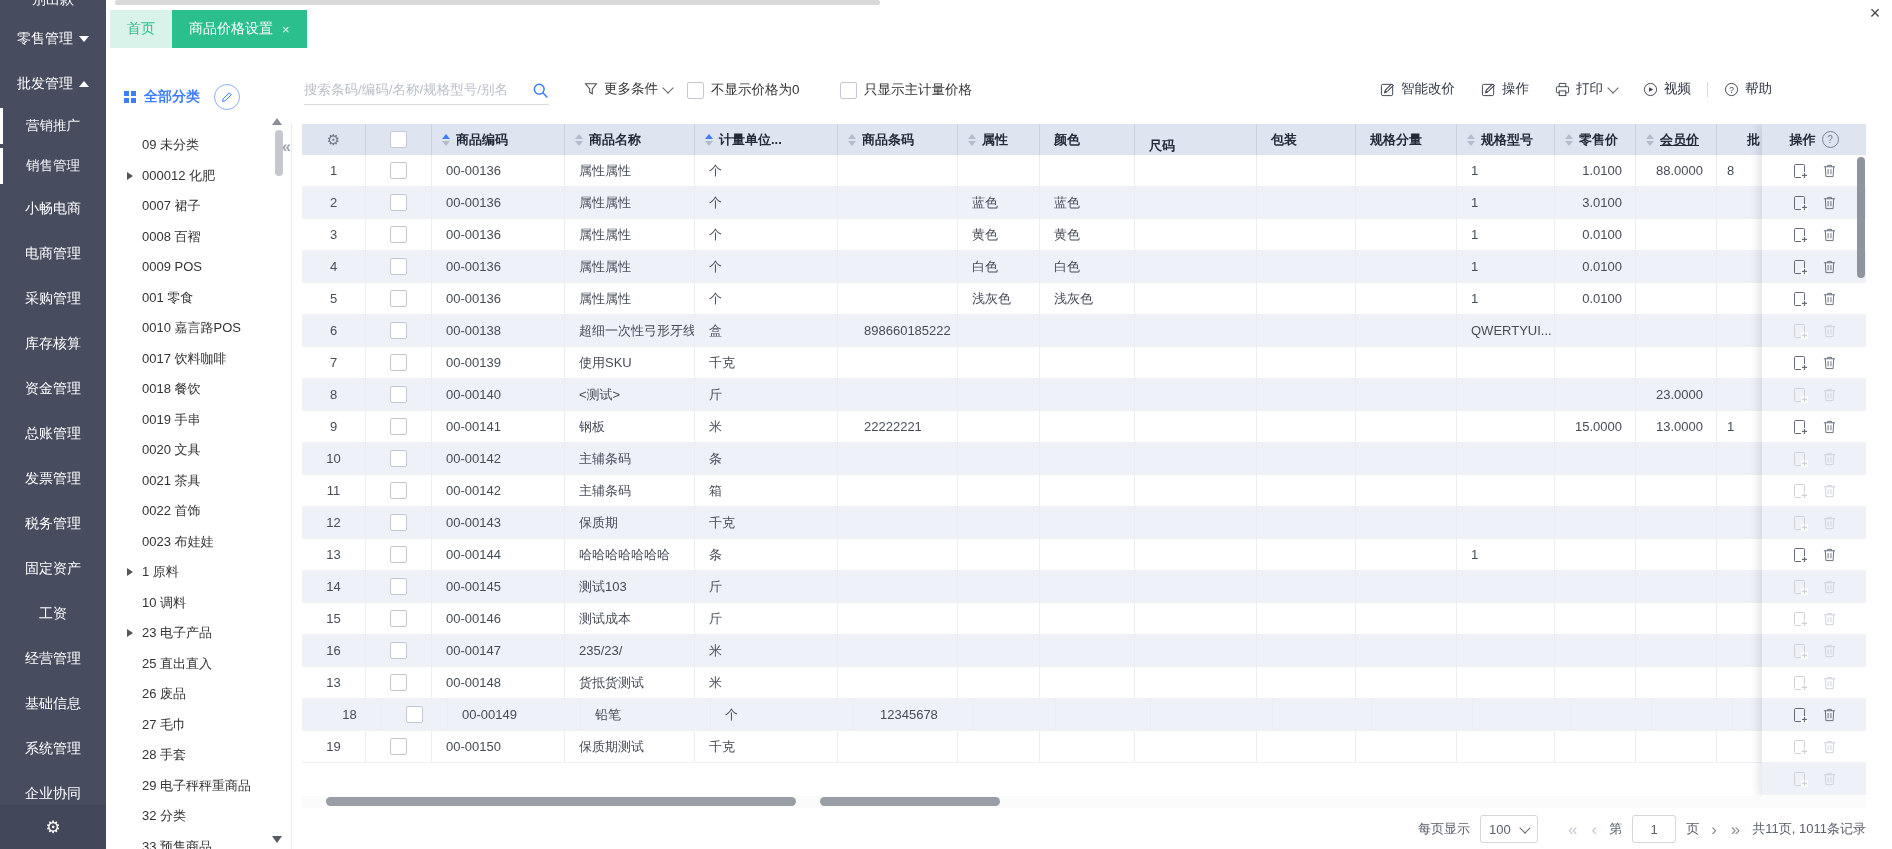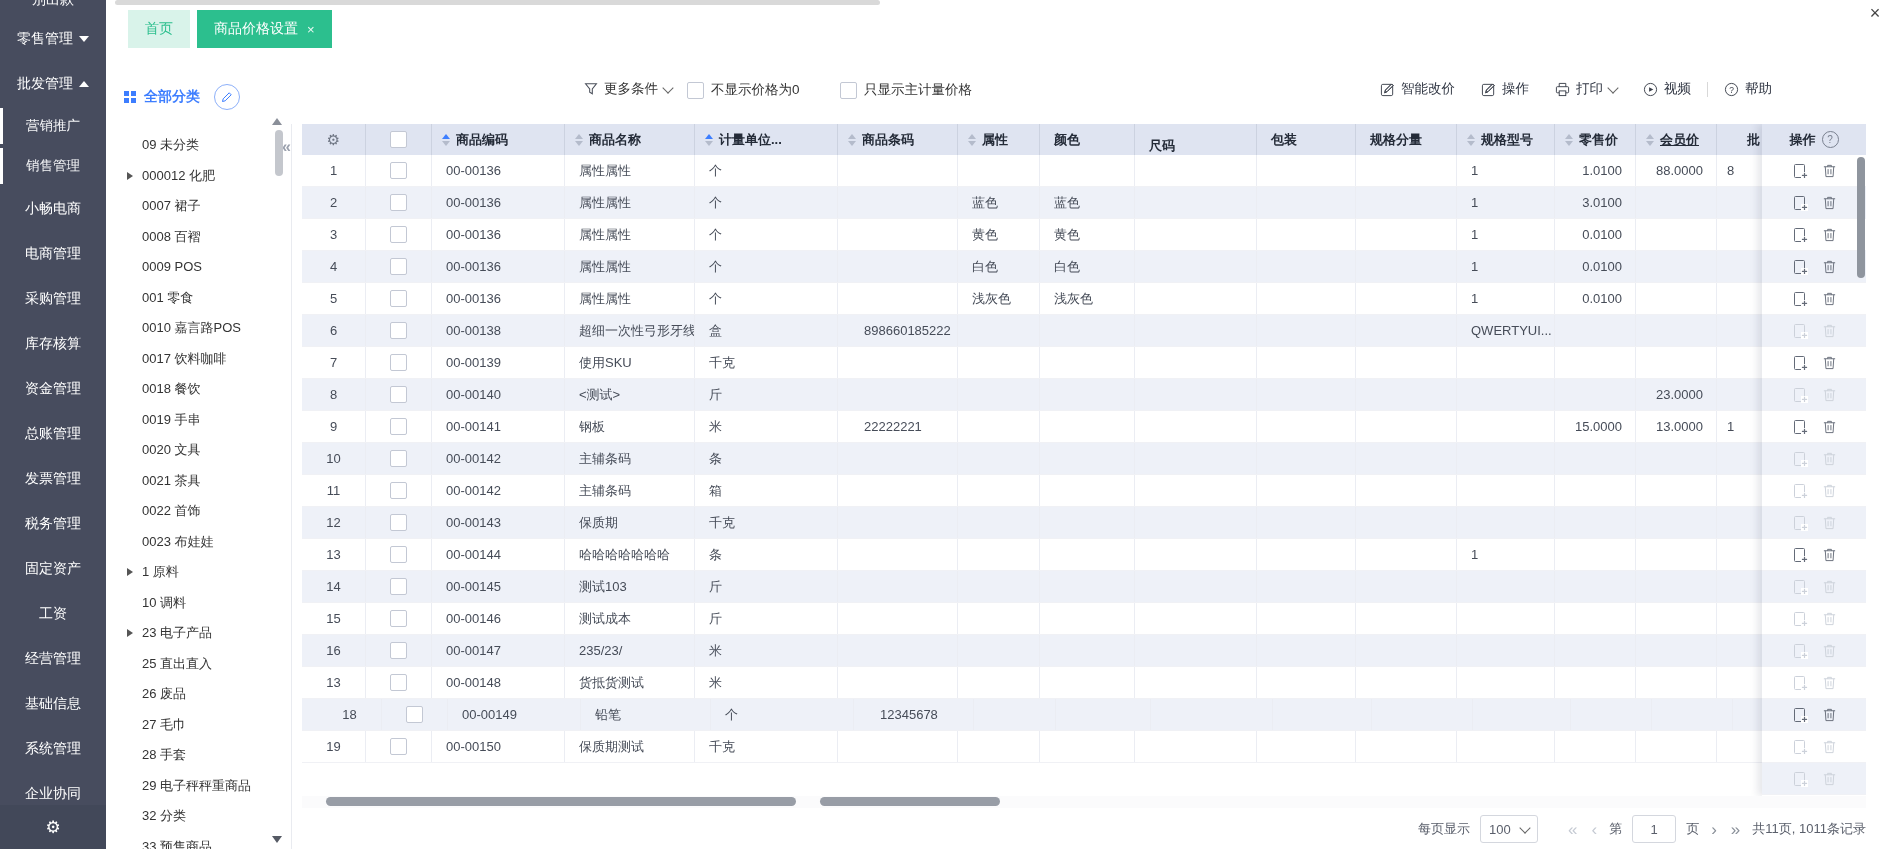--- a/index.html
+++ b/index.html
@@ -16,21 +16,21 @@
   .tri{display:inline-block;width:0;height:0;}
   .tri-down{border-left:5px solid transparent;border-right:5px solid transparent;border-top:6px solid #fff;}
   .tri-up{border-left:5px solid transparent;border-right:5px solid transparent;border-bottom:6px solid #fff;}
   .side-gear{position:absolute;bottom:0;left:0;width:106px;height:44px;background:#424859;
              display:flex;align-items:center;justify-content:center;color:#fff;font-size:17px;cursor:pointer;
              font-family:"DejaVu Sans",sans-serif;}
   
   .topbar-thumb{position:absolute;left:115px;top:0;width:765px;height:5px;border-radius:3px;background:#d9d9d9;}
   .app-close{position:absolute;left:1864px;top:2px;width:22px;height:22px;display:flex;align-items:center;
              justify-content:center;font-size:18px;color:#444;cursor:pointer;}
-  .tabbar{position:absolute;left:106px;top:10px;height:38px;display:flex;gap:7px;padding-left:22px;justify-content:center;}
+  .tabbar{position:absolute;left:106px;top:10px;height:38px;display:flex;padding-left:4px;justify-content:center;}
   .tab{display:flex;align-items:center;padding:0 17px;font-size:14px;cursor:pointer;}
   .tab.home{background:#d9f3ea;color:#2cbf8e;}
   .tab.active{background:#2cbf8e;color:#fff;gap:9px;}
   .tab .tab-x{font-size:13px;opacity:.9;cursor:pointer;}
   
   .cat-panel{position:absolute;left:106px;top:58px;width:185px;height:791px;background:#fff;
              border-right:1px solid #e9ebf0;overflow:hidden;}
   .cat-head{display:flex;align-items:center;gap:8px;padding:26px 0 0 18px;}
   .grid-ic{display:inline-grid;grid-template-columns:5px 5px;grid-auto-rows:5px;gap:2px;}
   .grid-ic i{background:#3d7eff;display:block;}
@@ -231,20 +231,27 @@
         <div class="cat-item"><span>26 废品</span></div>
         <div class="cat-item"><span>27 毛巾</span></div>
         <div class="cat-item"><span>28 手套</span></div>
         <div class="cat-item"><span>29 电子秤秤重商品</span></div>
         <div class="cat-item"><span>32 分类</span></div>
         <div class="cat-item"><span>33 预售商品</span></div>
       </div>
   </div>
 
   <div class="toolbar">
+    <div class="search">
+      <span class="ph">搜索条码/编码/名称/规格型号/别名</span>
+      <svg width="17" height="17" viewBox="0 0 16 16">
+        <circle cx="6.8" cy="6.8" r="4.6" fill="none" stroke="#3d7eff" stroke-width="1.4"></circle>
+        <line x1="10.4" y1="10.4" x2="14" y2="14" stroke="#3d7eff" stroke-width="1.4" stroke-linecap="round"></line>
+      </svg>
+    </div>
     <div class="filter-group">
       <svg width="14" height="14" viewBox="0 0 16 16">
         <path d="M1.8 2h12.4l-4.7 5.8v5.7l-3-1.8V7.8z" fill="none" stroke="#4a4f5a" stroke-width="1.2"></path>
       </svg>
       <span>更多条件</span>
       <i class="chev"></i>
     </div>
     <div class="chk-group" style="left:396px">
       <span class="checkbox"></span>
       <span>不显示价格为0</span>

